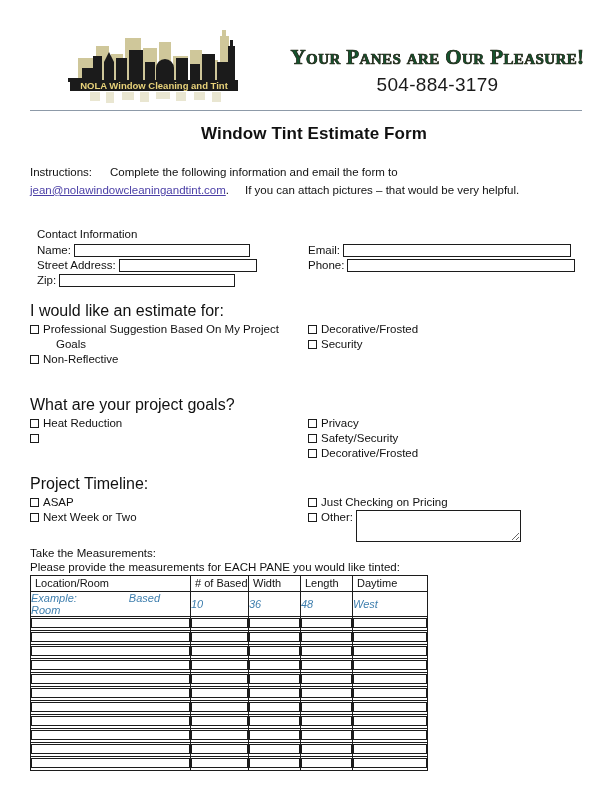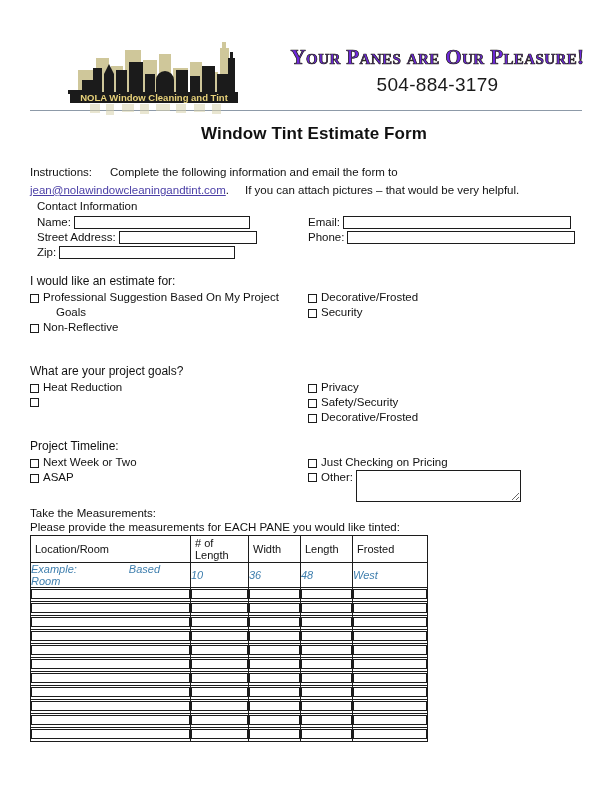--- a/index.html
+++ b/index.html
@@ -18,40 +18,40 @@
 
   
   .header {
     position: relative;
     height: 78px;
     margin: 28px 30px 0 30px;
   }
   .logo {
     position: absolute;
     left: 30px;
-    top: 12px;
+    top: 0;
     width: 190px;
     height: 76px;
   }
   .logo svg { display: block; }
 
   .tagline-wrap {
     position: absolute;
     left: 245px;
     top: 18px;
     width: 325px;
     text-align: center;
   }
   .tagline {
     font-family: "Liberation Serif", serif;
     font-variant: small-caps;
     font-weight: bold;
     font-size: 21px;
     letter-spacing: 0.4px;
-    color: #6d28d9;
+    color: #14532d;
     -webkit-text-stroke: 0.7px #2b2b1f;
     text-shadow: 0 0 0 #2b2b1f;
     white-space: nowrap;
     line-height: 1.05;
   }
   .phone {
     margin-top: 6px;
     font-size: 19px;
     color: #1a1a1a;
     letter-spacing: 0.3px;
@@ -87,21 +87,21 @@
   }
   .instr-gap { display: inline-block; width: 18px; }
   .email-link {
     color: #4b3fa6;
     text-decoration: underline;
   }
   .instr-gap2 { display: inline-block; width: 16px; }
 
   
   .contact {
-    margin-top: 0;
+    margin-top: 28px;
     position: relative;
     height: 62px;
   }
   .section-label {
     font-size: 11.5px;
     margin-left: 7px;
   }
   .fld-row {
     position: absolute;
     display: flex;
@@ -124,28 +124,28 @@
   .r-phone   { left: 278px; top: 31px; align-items: center; }
 
   .b-name   { width: 176px; }
   .b-street { width: 138px; }
   .b-zip    { width: 176px; }
   .b-email  { width: 228px; }
   .b-phone  { width: 228px; }
 
   
   .group { margin-top: 12px; position: relative; }
-  .group-title { font-size: 12px; margin-bottom: 2px; }
+  .group-title { font-size: 16px; margin-bottom: 2px; }
   .cb-cols { position: relative; }
   .cb-col { position: absolute; top: 0; }
   .cb-col.left  { left: 0;     width: 285px; }
   .cb-col.right { left: 278px; width: 260px; }
   .cb-item {
     display: flex;
-    align-items: center;
+    align-items: flex-start;
     font-size: 11.5px;
     line-height: 15px;
     margin-bottom: 0px;
   }
   .cbox {
     width: 9px;
     height: 9px;
     border: 1.2px solid #1c1c1c;
     background: #fff;
     flex: 0 0 auto;
@@ -383,25 +383,25 @@
       </div>
     </div>
   </div>
 
   <div class="group g-timeline">
     <div class="group-title">Project Timeline:</div>
     <div class="cb-cols">
       <div class="cb-col left">
         <label class="cb-item">
           <span class="cbox"></span>
+          <span class="cb-text">ASAP</span>
+        </label>
+        <label class="cb-item">
+          <span class="cbox"></span>
           <span class="cb-text">Next Week or Two</span>
-        </label>
-        <label class="cb-item">
-          <span class="cbox"></span>
-          <span class="cb-text">ASAP</span>
         </label>
       </div>
       <div class="cb-col right">
         <label class="cb-item">
           <span class="cbox"></span>
           <span class="cb-text">Just Checking on Pricing</span>
         </label>
         <div class="cb-item other-row">
           <span class="cbox"></span>
           <span class="cb-text">Other:</span>
@@ -419,24 +419,24 @@
       <colgroup>
         <col class="col-loc">
           <col class="col-pan">
           <col class="col-wid">
           <col class="col-len">
           <col class="col-exp">
       </colgroup>
       <thead>
         <tr>
           <th>Location/Room</th>
-          <th># of Length</th>
+          <th># of Based</th>
           <th>Width</th>
           <th>Length</th>
-          <th>Frosted</th>
+          <th>Daytime</th>
         </tr>
       </thead>
       <tbody id="meas-body">
         <tr>
           <td class="ex-cell ex-room">
             <span>Example:</span><span class="ex-indent"></span><span>Based Room</span>
           </td>
           <td class="ex-cell">10</td>
           <td class="ex-cell">36</td>
           <td class="ex-cell">48</td>

